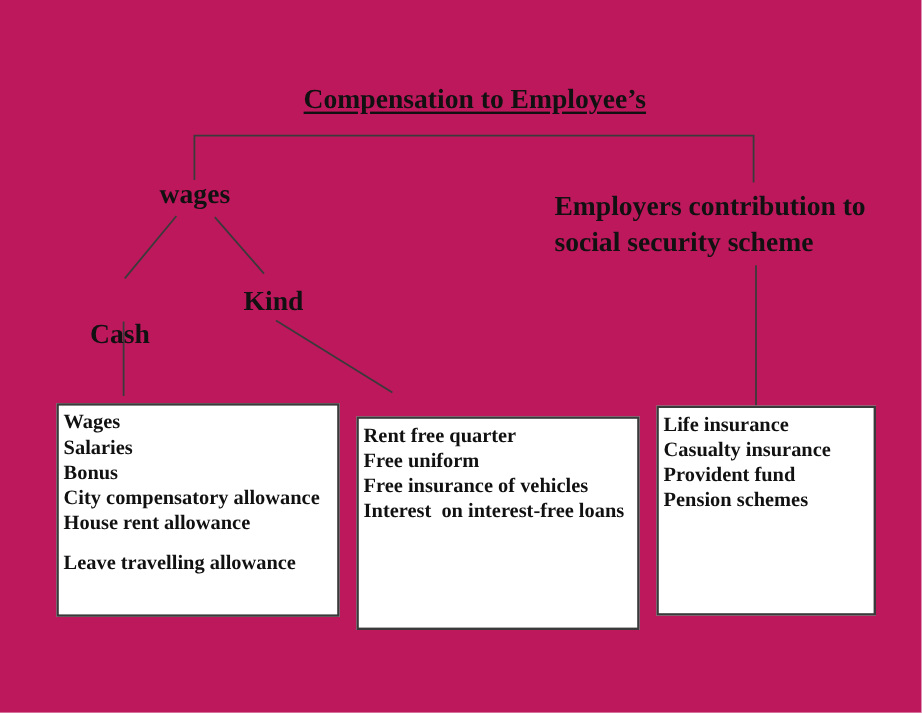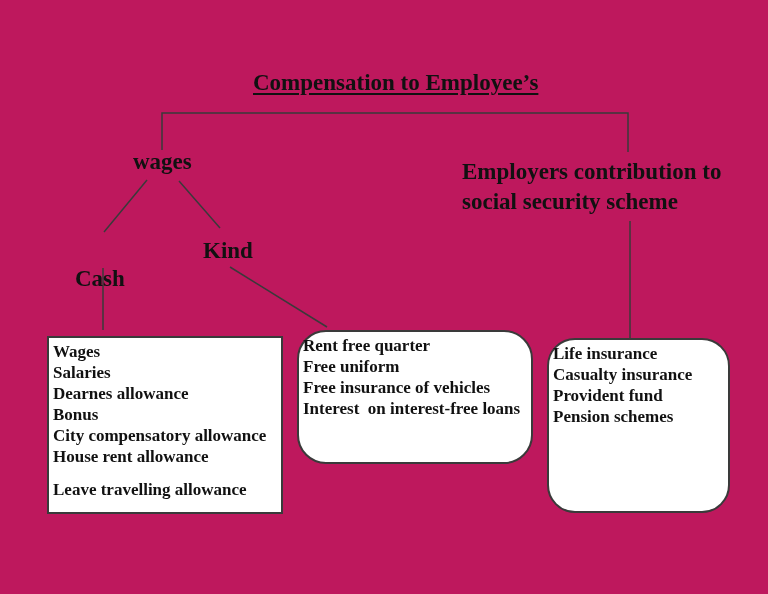--- a/index.html
+++ b/index.html
@@ -62,22 +62,22 @@
     position: absolute;
     box-sizing: border-box;
     border: 2px solid #3a3a3a;
     background: #ffffff;
     padding: 3px 4px;
     font-size: 17px;
     font-weight: bold;
     line-height: 21px;
   }
   .box-cash      { left: 47px;  top: 336px; width: 236px; height: 178px; }
-  .box-kind      { left: 297px; top: 330px; width: 236px; height: 134px; border-radius: 29px; }
-  .box-employers { left: 547px; top: 338px; width: 183px; height: 175px; border-radius: 28px; }
+  .box-kind      { left: 297px; top: 347px; width: 236px; height: 178px; }
+  .box-employers { left: 547px; top: 338px; width: 183px; height: 175px; }
   .box-item {
     white-space: pre;
   }
   .box-cash .box-item:last-child {
     margin-top: 12px;
   }
 </style>
 </head>
 <body>
 
@@ -108,21 +108,20 @@
   <div class="node node-cash">Cash</div>
 
   <div class="node node-kind">Kind</div>
 
   <div class="box box-cash">
 
       <div class="box-item">Wages</div>
 
       <div class="box-item">Salaries</div>
 
-      <div class="box-item">Dearnes allowance</div>
 
       <div class="box-item">Bonus</div>
 
       <div class="box-item">City compensatory allowance</div>
 
       <div class="box-item">House rent allowance</div>
 
       <div class="box-item">Leave travelling allowance</div>
     </div>
 

